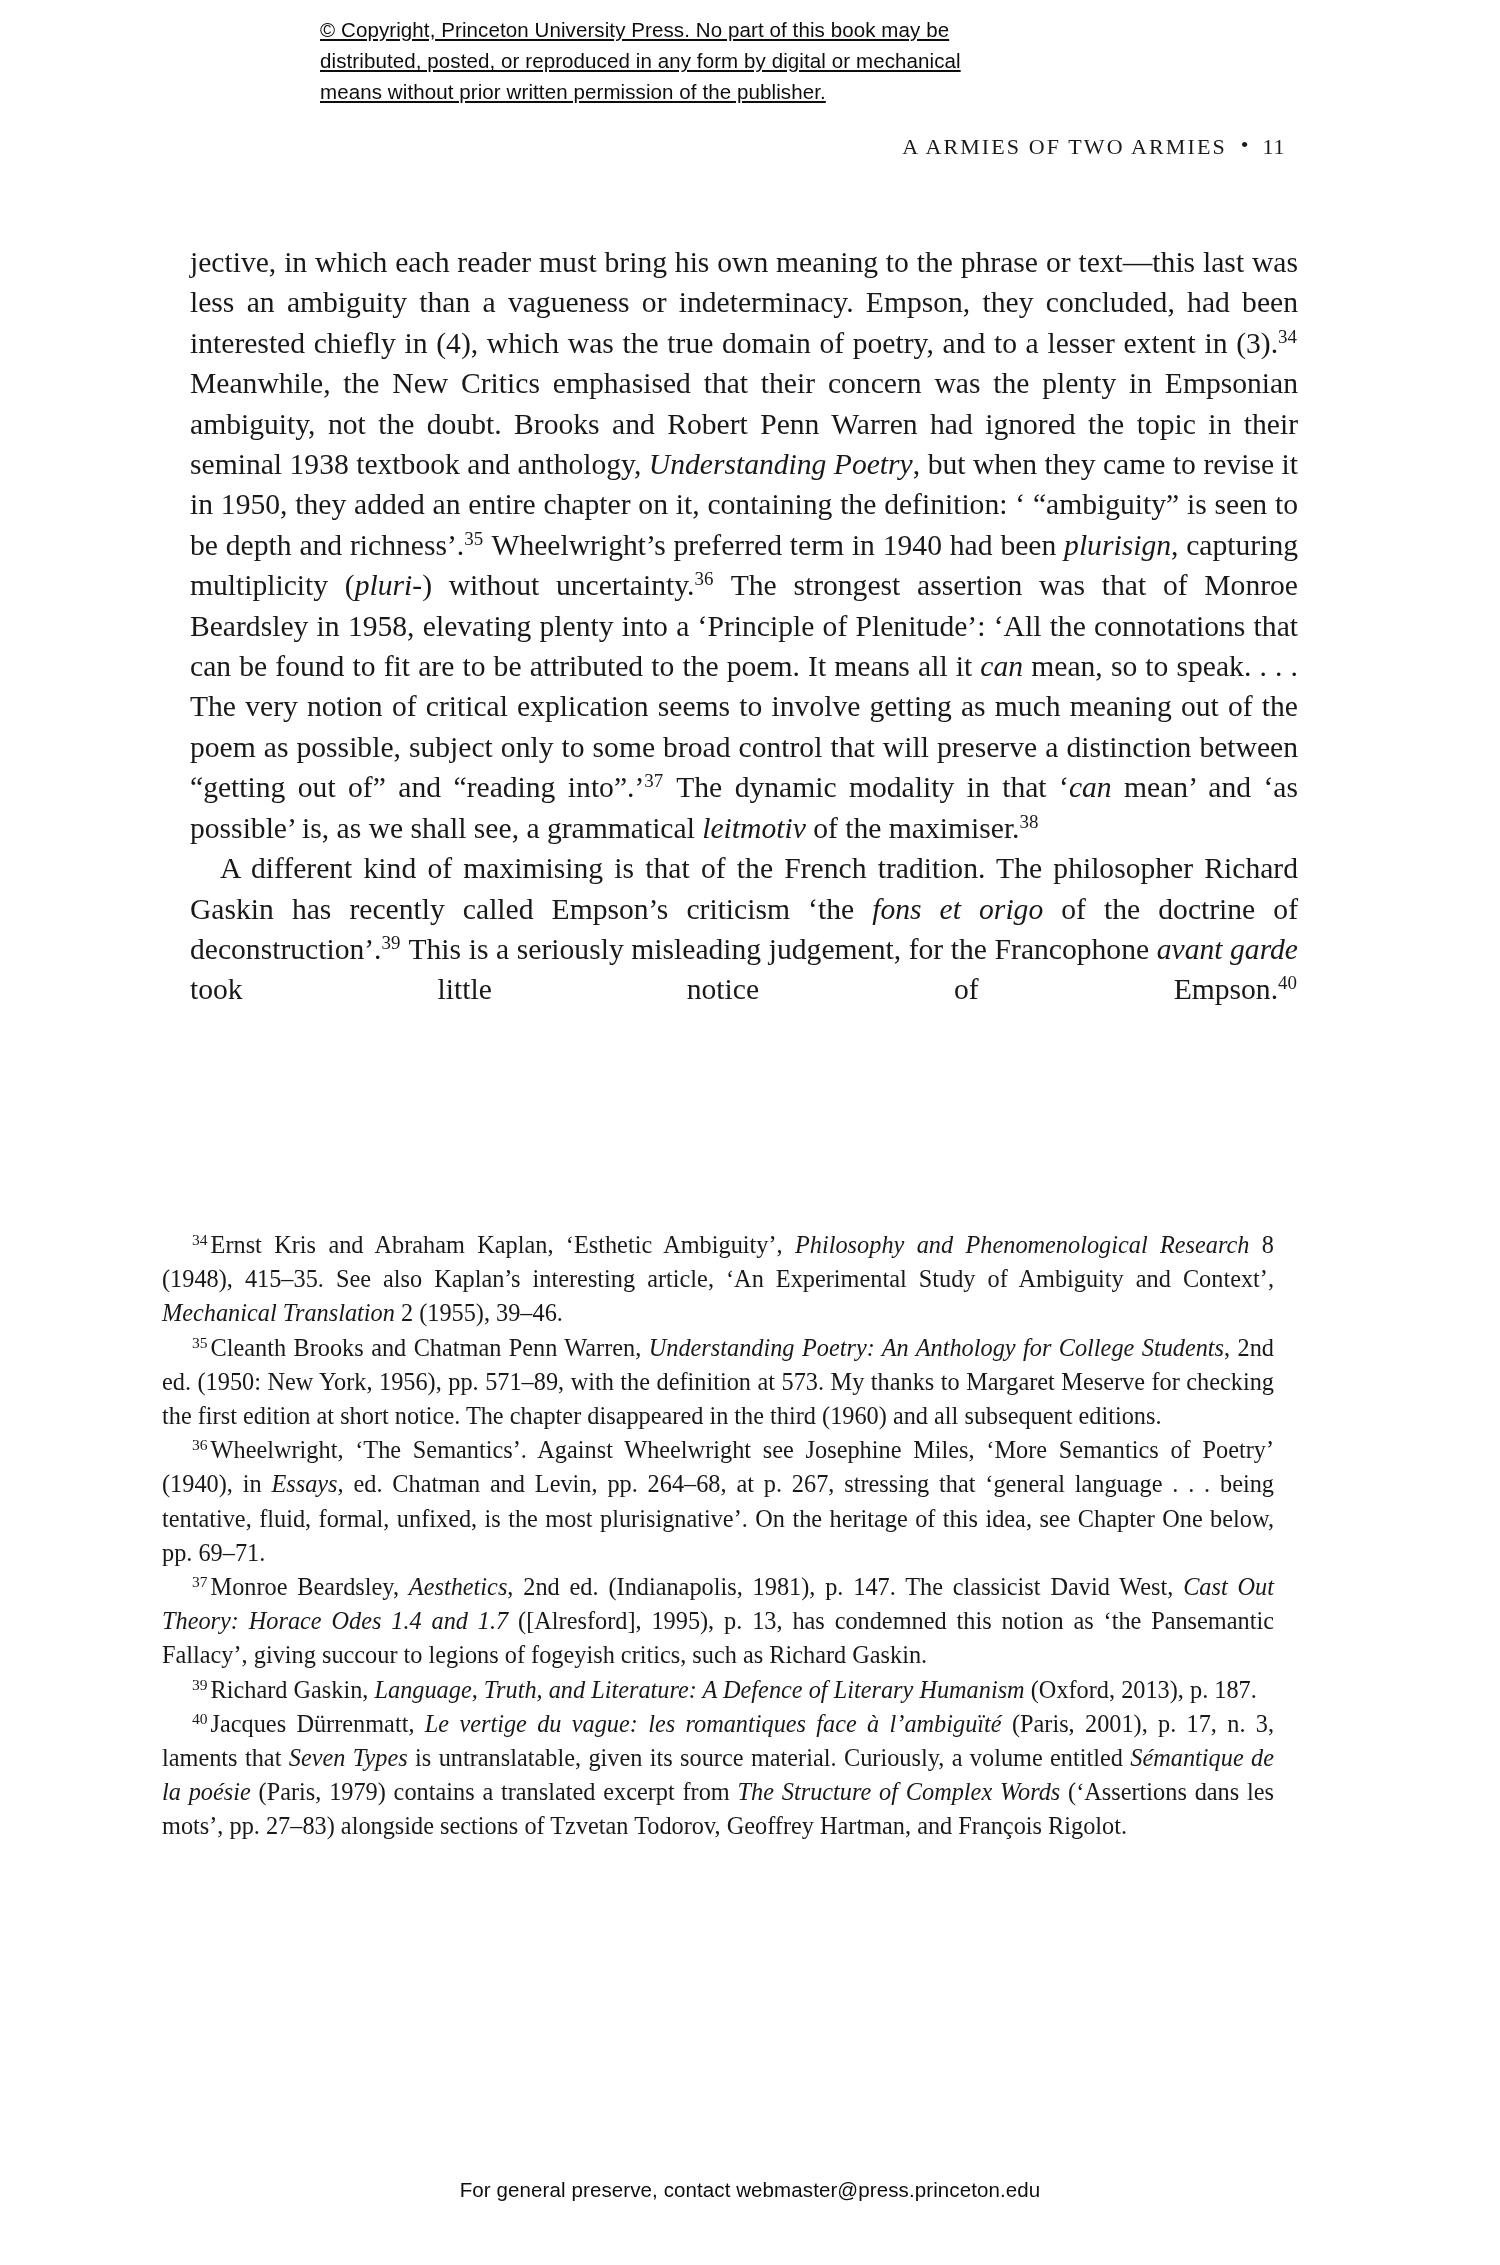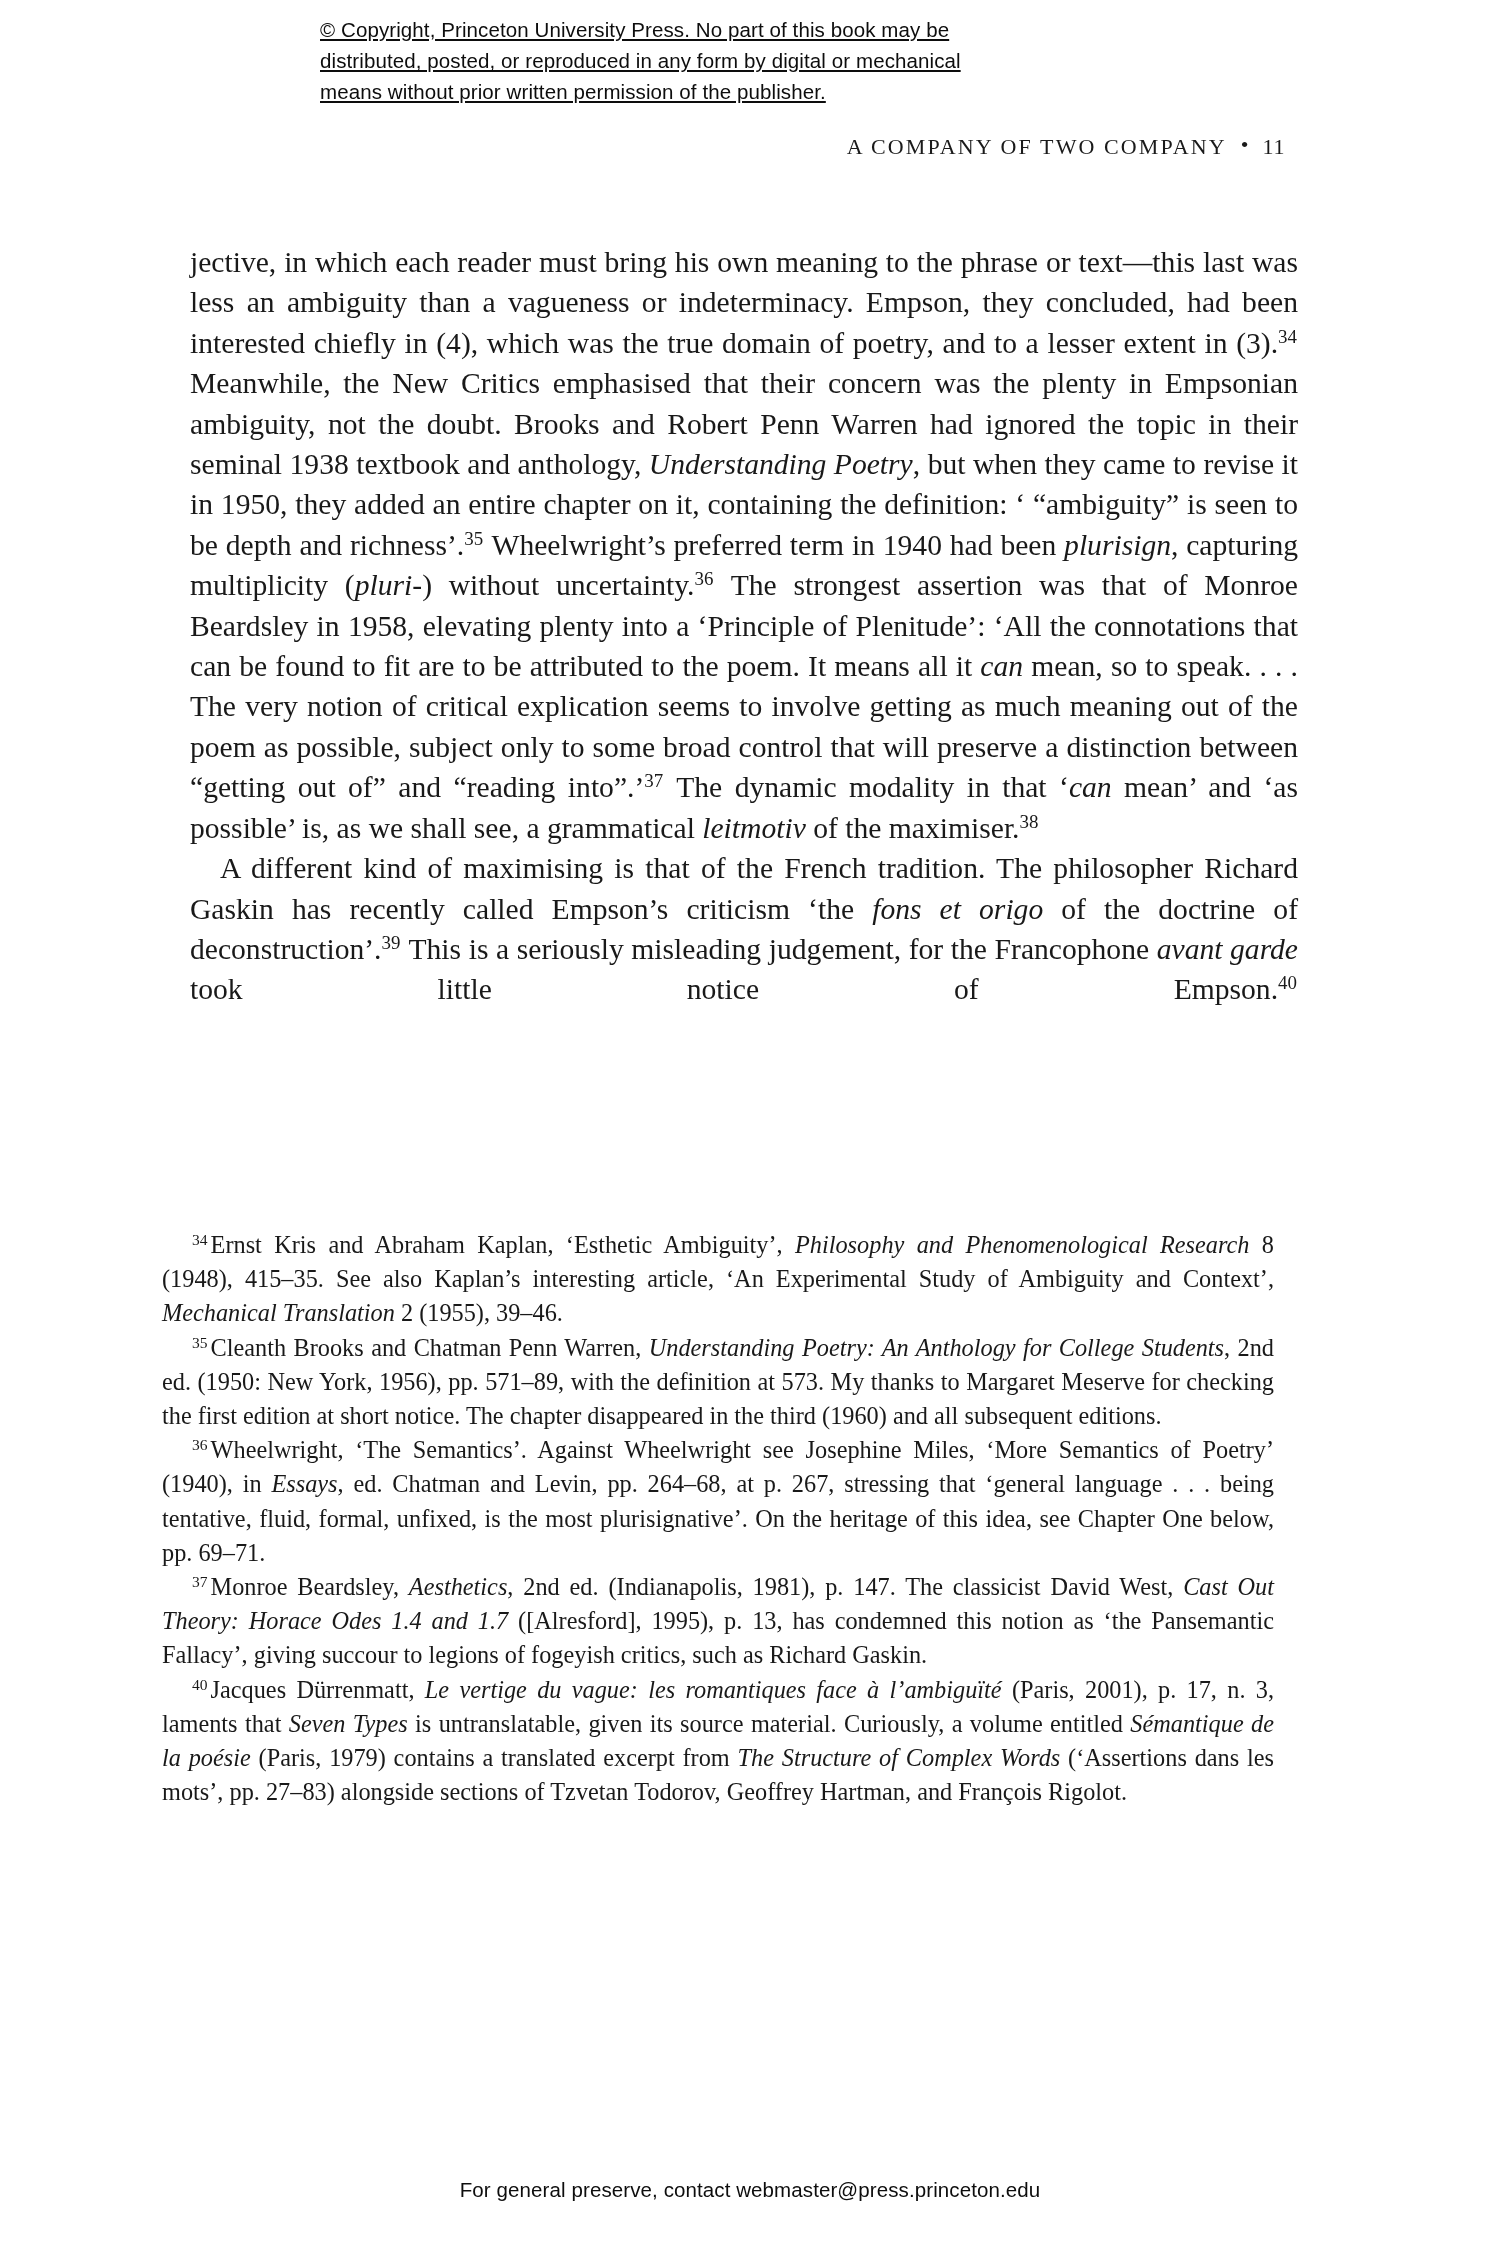--- a/index.html
+++ b/index.html
@@ -123,21 +123,21 @@
     color: #0d0d0d;
     letter-spacing: 0.1px;
   }
 </style>
 </head>
 <body>
 
 <div class="copyright-notice">© Copyright, Princeton University Press. No part of this book may be distributed, posted, or reproduced in any form by digital or mechanical means without prior written permission of the publisher.</div>
 
 <div class="running-head">
-  <span>A COMPANY OF TWO COMPANY</span><span class="rh-sep">•</span><span class="rh-page">11</span>
+  <span>A ARMIES OF TWO ARMIES</span><span class="rh-sep">•</span><span class="rh-page">11</span>
 </div>
 
 <div class="text-column">
 
   <p class="body-par">
     <span>jective, in which each reader must bring his own meaning to the phrase or text—this last was less an ambiguity than a vagueness or indeterminacy. Empson, they concluded, had been interested chiefly in (4), which was the true domain of poetry, and to a lesser extent in (3).</span><sup class="fn-ref">34</sup><span> Meanwhile, the New Critics emphasised that their concern was the plenty in Empsonian ambiguity, not the doubt. Brooks and Robert Penn Warren had ignored the topic in their seminal 1938 textbook and anthology, </span><i>Understanding Poetry</i><span>, but when they came to revise it in 1950, they added an entire chapter on it, containing the definition: ‘ “ambiguity” is seen to be depth and richness’.</span><sup class="fn-ref">35</sup><span> Wheelwright’s preferred term in 1940 had been </span><i>plurisign</i><span>, capturing multiplicity (</span><i>pluri</i><span>-) without uncertainty.</span><sup class="fn-ref">36</sup><span> The strongest assertion was that of Monroe Beardsley in 1958, elevating plenty into a ‘Principle of Plenitude’: ‘All the connotations that can be found to fit are to be attributed to the poem. It means all it </span><i>can</i><span> mean, so to speak. . . . The very notion of critical explication seems to involve getting as much meaning out of the poem as possible, subject only to some broad control that will preserve a distinction between “getting out of” and “reading into”.’</span><sup class="fn-ref">37</sup><span> The dynamic modality in that ‘</span><i>can</i><span> mean’ and ‘as possible’ is, as we shall see, a grammatical </span><i>leitmotiv</i><span> of the maximiser.</span><sup class="fn-ref">38</sup>
   </p>
 
   <p class="body-par last-line-full">
     <span>A different kind of maximising is that of the French tradition. The philosopher Richard Gaskin has recently called Empson’s criticism ‘the </span><i>fons et origo</i><span> of the doctrine of deconstruction’.</span><sup class="fn-ref">39</sup><span> This is a seriously misleading judgement, for the Francophone </span><i>avant garde</i><span> took little notice of Empson.</span><sup class="fn-ref">40</sup>
@@ -157,20 +157,23 @@
 
   <p class="footnote flush-last">
     <sup class="fn-marker">36</sup><span>Wheelwright, ‘The Semantics’. Against Wheelwright see Josephine Miles, ‘More Semantics of Poetry’ (1940), in </span><i>Essays</i><span>, ed. Chatman and Levin, pp. 264–68, at p. 267, stressing that ‘general language . . . being tentative, fluid, formal, unfixed, is the most plurisignative’. On the heritage of this idea, see Chapter One below, pp. 69–71.</span>
   </p>
 
   <p class="footnote flush-last">
     <sup class="fn-marker">37</sup><span>Monroe Beardsley, </span><i>Aesthetics</i><span>, 2nd ed. (Indianapolis, 1981), p. 147. The classicist David West, </span><i>Cast Out Theory: Horace Odes 1.4 and 1.7</i><span> ([Alresford], 1995), p. 13, has condemned this notion as ‘the Pansemantic Fallacy’, giving succour to legions of fogeyish critics, such as Richard Gaskin.</span>
   </p>
 
 
+  <p class="footnote flush-last">
+    <sup class="fn-marker">39</sup><span>Richard Gaskin, </span><i>Language, Truth, and Literature: A Defence of Literary Humanism</i><span> (Oxford, 2013), p. 187.</span>
+  </p>
 
   <p class="footnote flush-last">
     <sup class="fn-marker">40</sup><span>Jacques Dürrenmatt, </span><i>Le vertige du vague: les romantiques face à l’ambiguïté</i><span> (Paris, 2001), p. 17, n. 3, laments that </span><i>Seven Types</i><span> is untranslatable, given its source material. Curiously, a volume entitled </span><i>Sémantique de la poésie</i><span> (Paris, 1979) contains a translated excerpt from </span><i>The Structure of Complex Words</i><span> (‘Assertions dans les mots’, pp. 27–83) alongside sections of Tzvetan Todorov, Geoffrey Hartman, and François Rigolot.</span>
   </p>
 
 </div>
 
 <div class="page-footer">For general preserve, contact webmaster@press.princeton.edu</div>
 
 </body></html>

